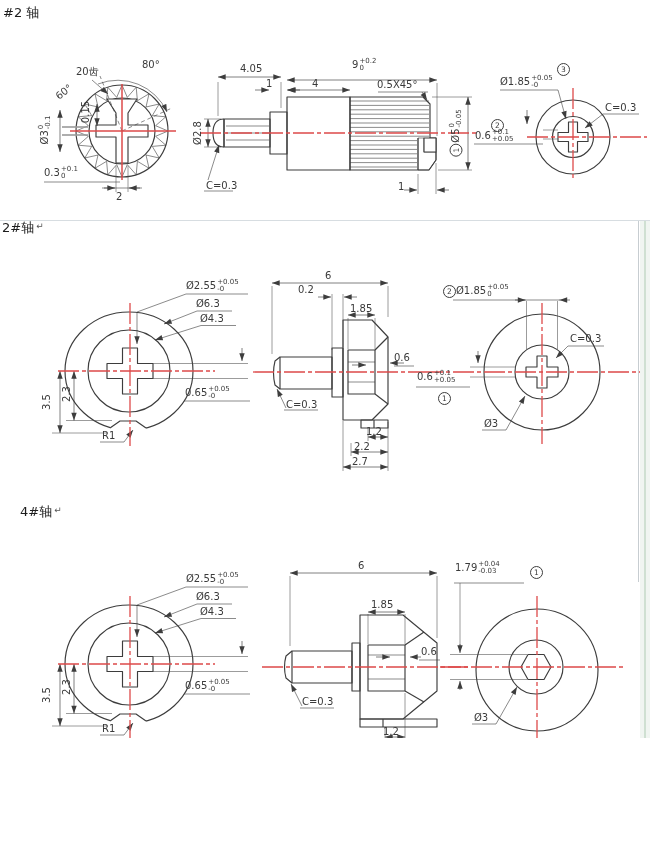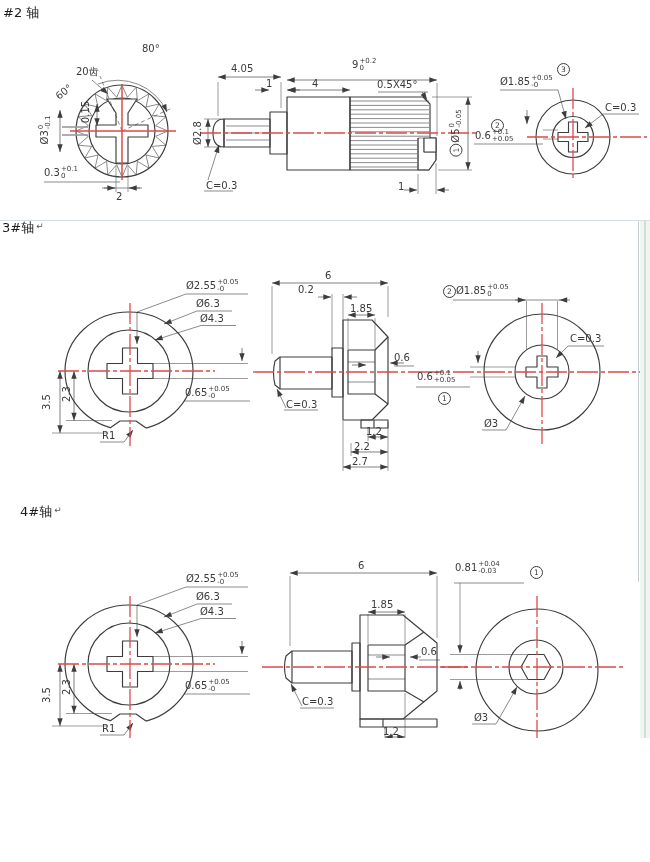--- a/index.html
+++ b/index.html
@@ -272,21 +272,21 @@
 <div class="pinkcorner"></div>
 <div class="edgemark"></div>
 
 <div class="lbl title" style="left:3px;top:6px">
       <span>#2 轴</span>
     </div>
 
 <div class="lbl" style="left:76px;top:66px">
       <span>20齿</span>
     </div>
-<div class="lbl" style="left:142px;top:43px">
+<div class="lbl" style="left:142px;top:59px">
       <span>80°</span>
     </div>
 <div class="lbl" style="left:64px;top:92px;transform:translate(-50%,-50%) rotate(-38deg)">
       <span>60°</span>
     </div>
 <div class="lbl vl" style="left:86px;top:112px">
       <span>0.15</span>
     </div>
 <div class="lbl vl" style="left:45px;top:130px">
       <span>Ø3</span>
@@ -299,21 +299,21 @@
       <span>0.3</span>
       <span class="tol">
         <i>+0.1</i>
         <i>0</i>
       </span>
     </div>
 <div class="lbl" style="left:116px;top:191px">
       <span>2</span>
     </div>
 
-<div class="lbl" style="left:231px;top:63px">
+<div class="lbl" style="left:240px;top:63px">
       <span>4.05</span>
     </div>
 <div class="lbl" style="left:266px;top:78px">
       <span>1</span>
     </div>
 <div class="lbl" style="left:312px;top:78px">
       <span>4</span>
     </div>
 <div class="lbl" style="left:352px;top:59px">
       <span>9</span>
@@ -361,21 +361,21 @@
     </div>
 <div class="lbl" style="left:475px;top:130px">
       <span>0.6</span>
       <span class="tol">
         <i>+0.1</i>
         <i>+0.05</i>
       </span>
     </div>
 
 <div class="lbl title" style="left:2px;top:221px">
-      <span>3#轴</span>
+      <span>2#轴</span>
       <span class="ret">↵</span>
     </div>
 
 <div class="lbl" style="left:186px;top:280px">
       <span>Ø2.55</span>
       <span class="tol">
         <i>+0.05</i>
         <i>-0</i>
       </span>
     </div>
@@ -505,21 +505,21 @@
       <span>1.2</span>
     </div>
 <div class="lbl" style="left:368px;top:742px">
       <span>2.2</span>
     </div>
 <div class="lbl" style="left:366px;top:758px">
       <span>2.7</span>
     </div>
 
 <div class="lbl" style="left:455px;top:562px">
-      <span>0.81</span>
+      <span>1.79</span>
       <span class="tol">
         <i>+0.04</i>
         <i>-0.03</i>
       </span>
     </div>
 <div class="lbl" style="left:530px;top:566px">
       <span class="circ">1</span>
     </div>
 <div class="lbl" style="left:474px;top:712px">
       <span>Ø3</span>

